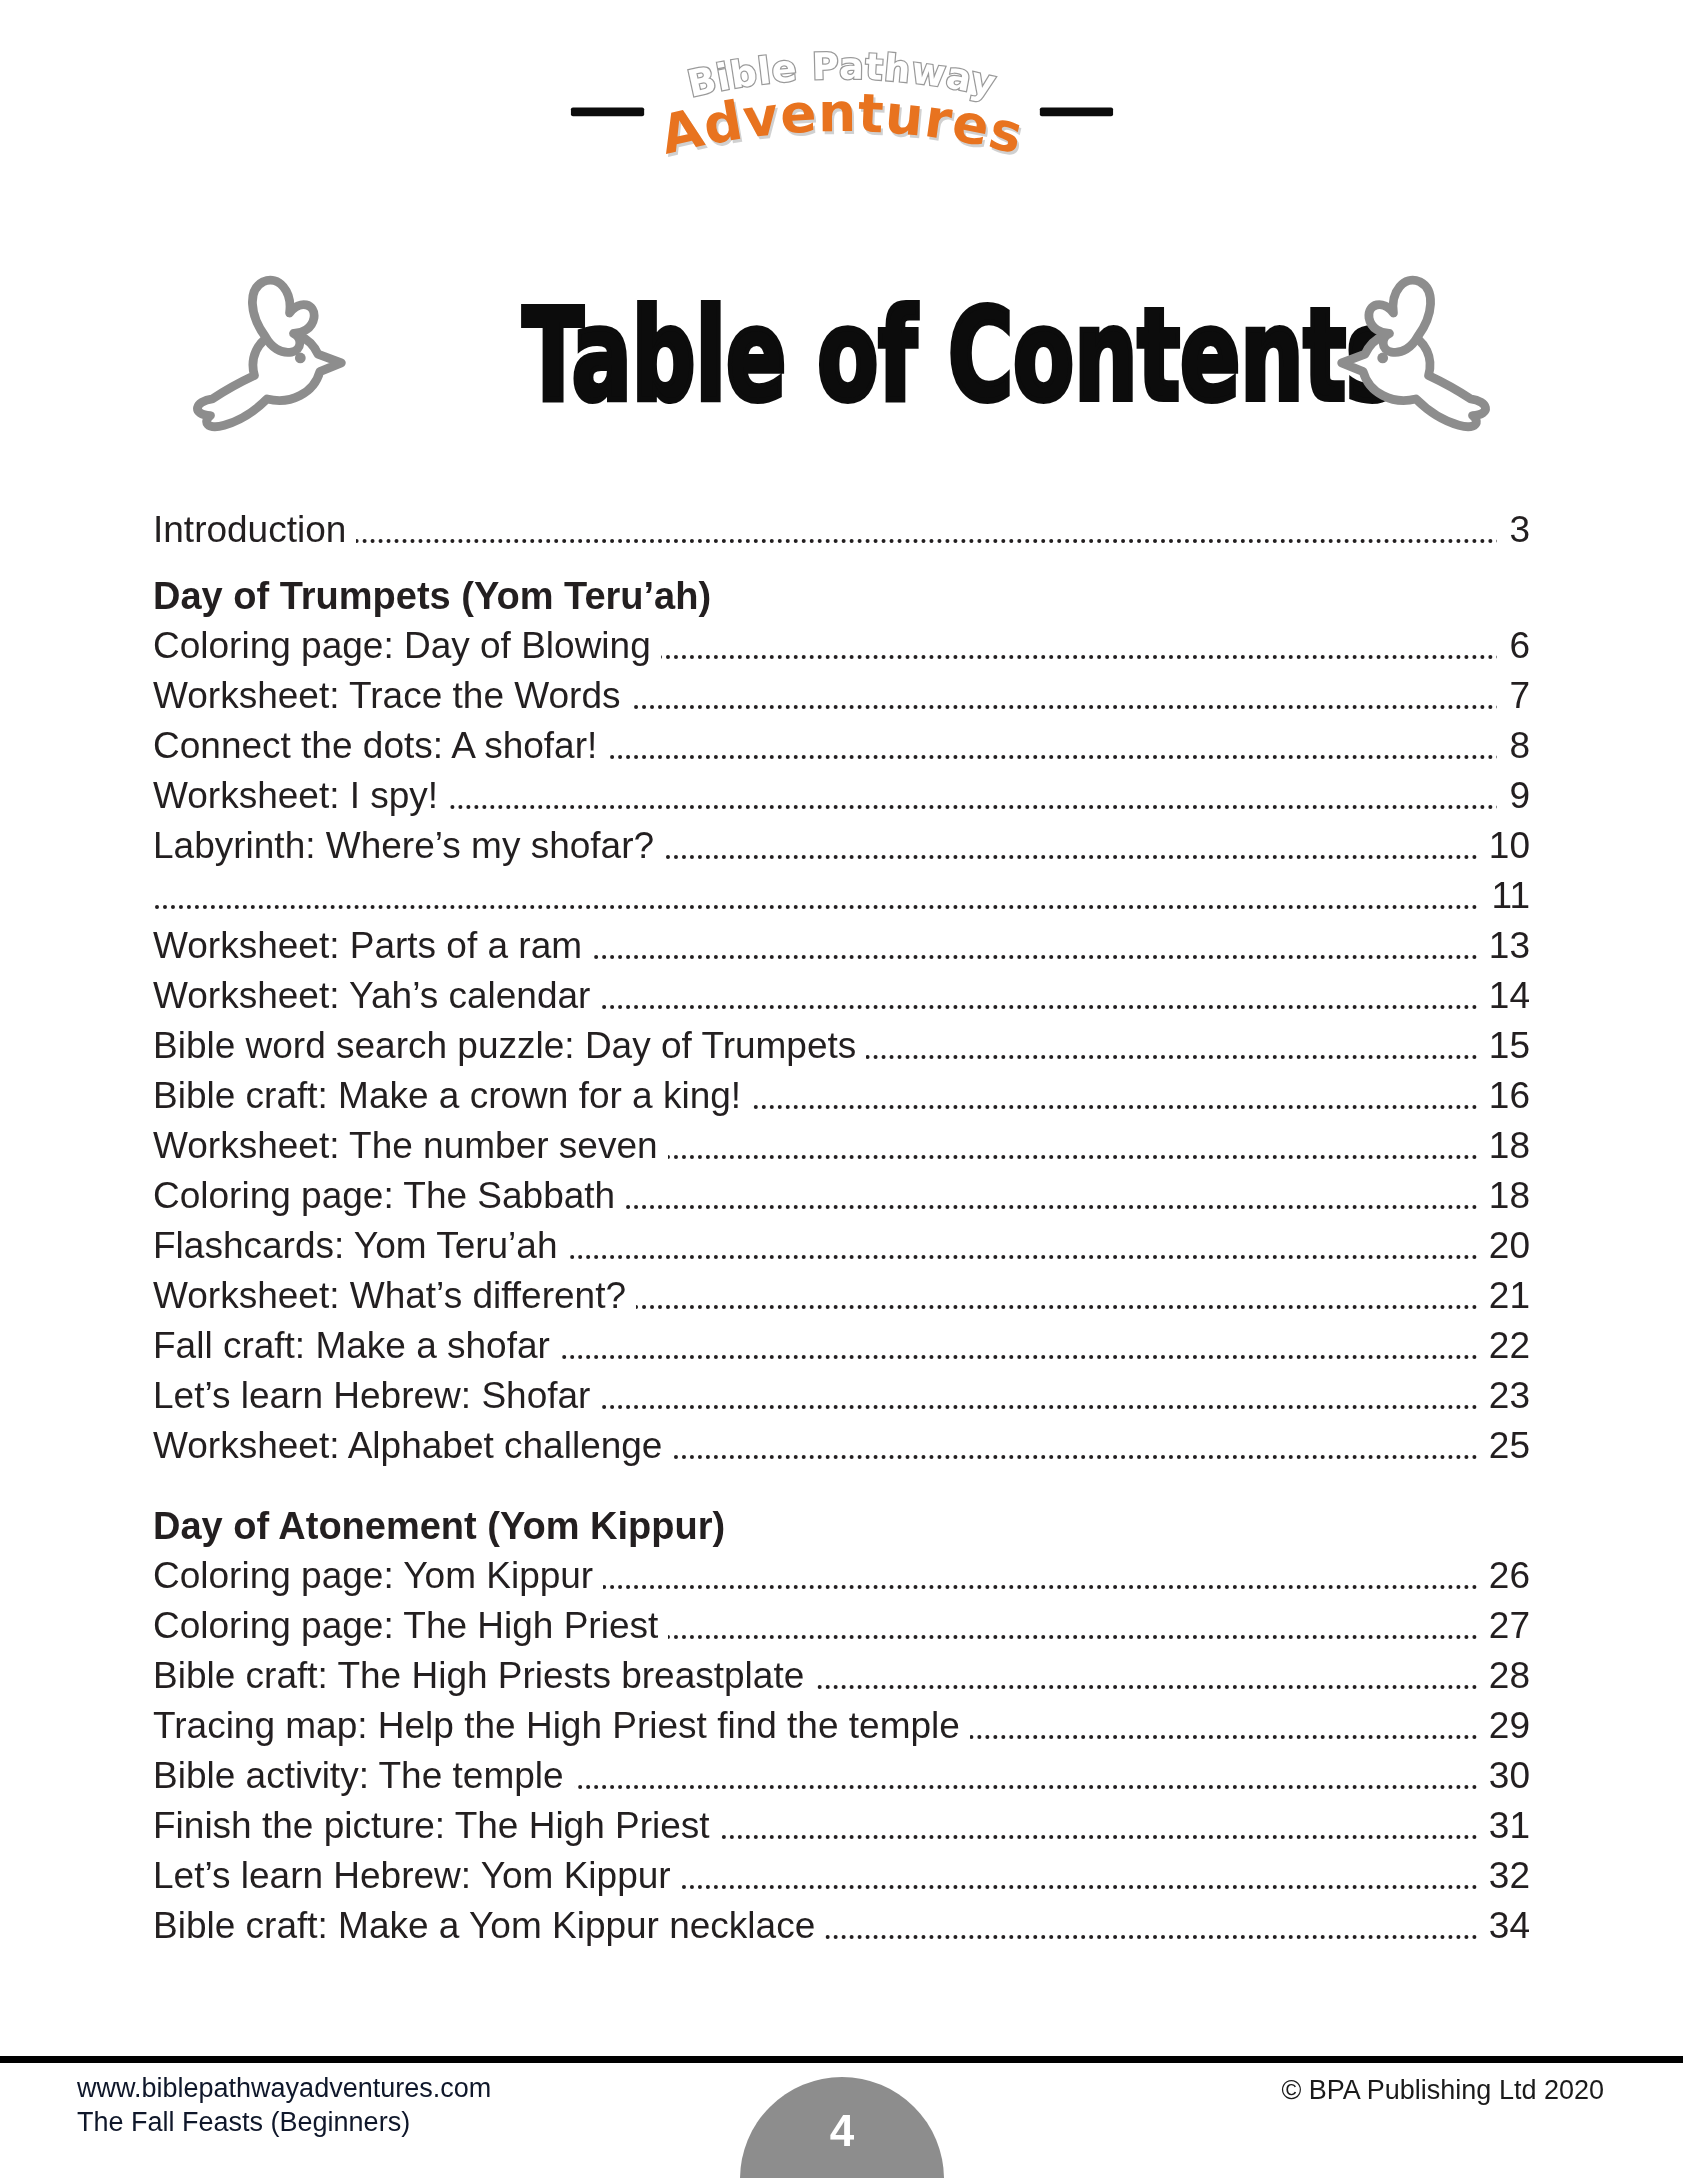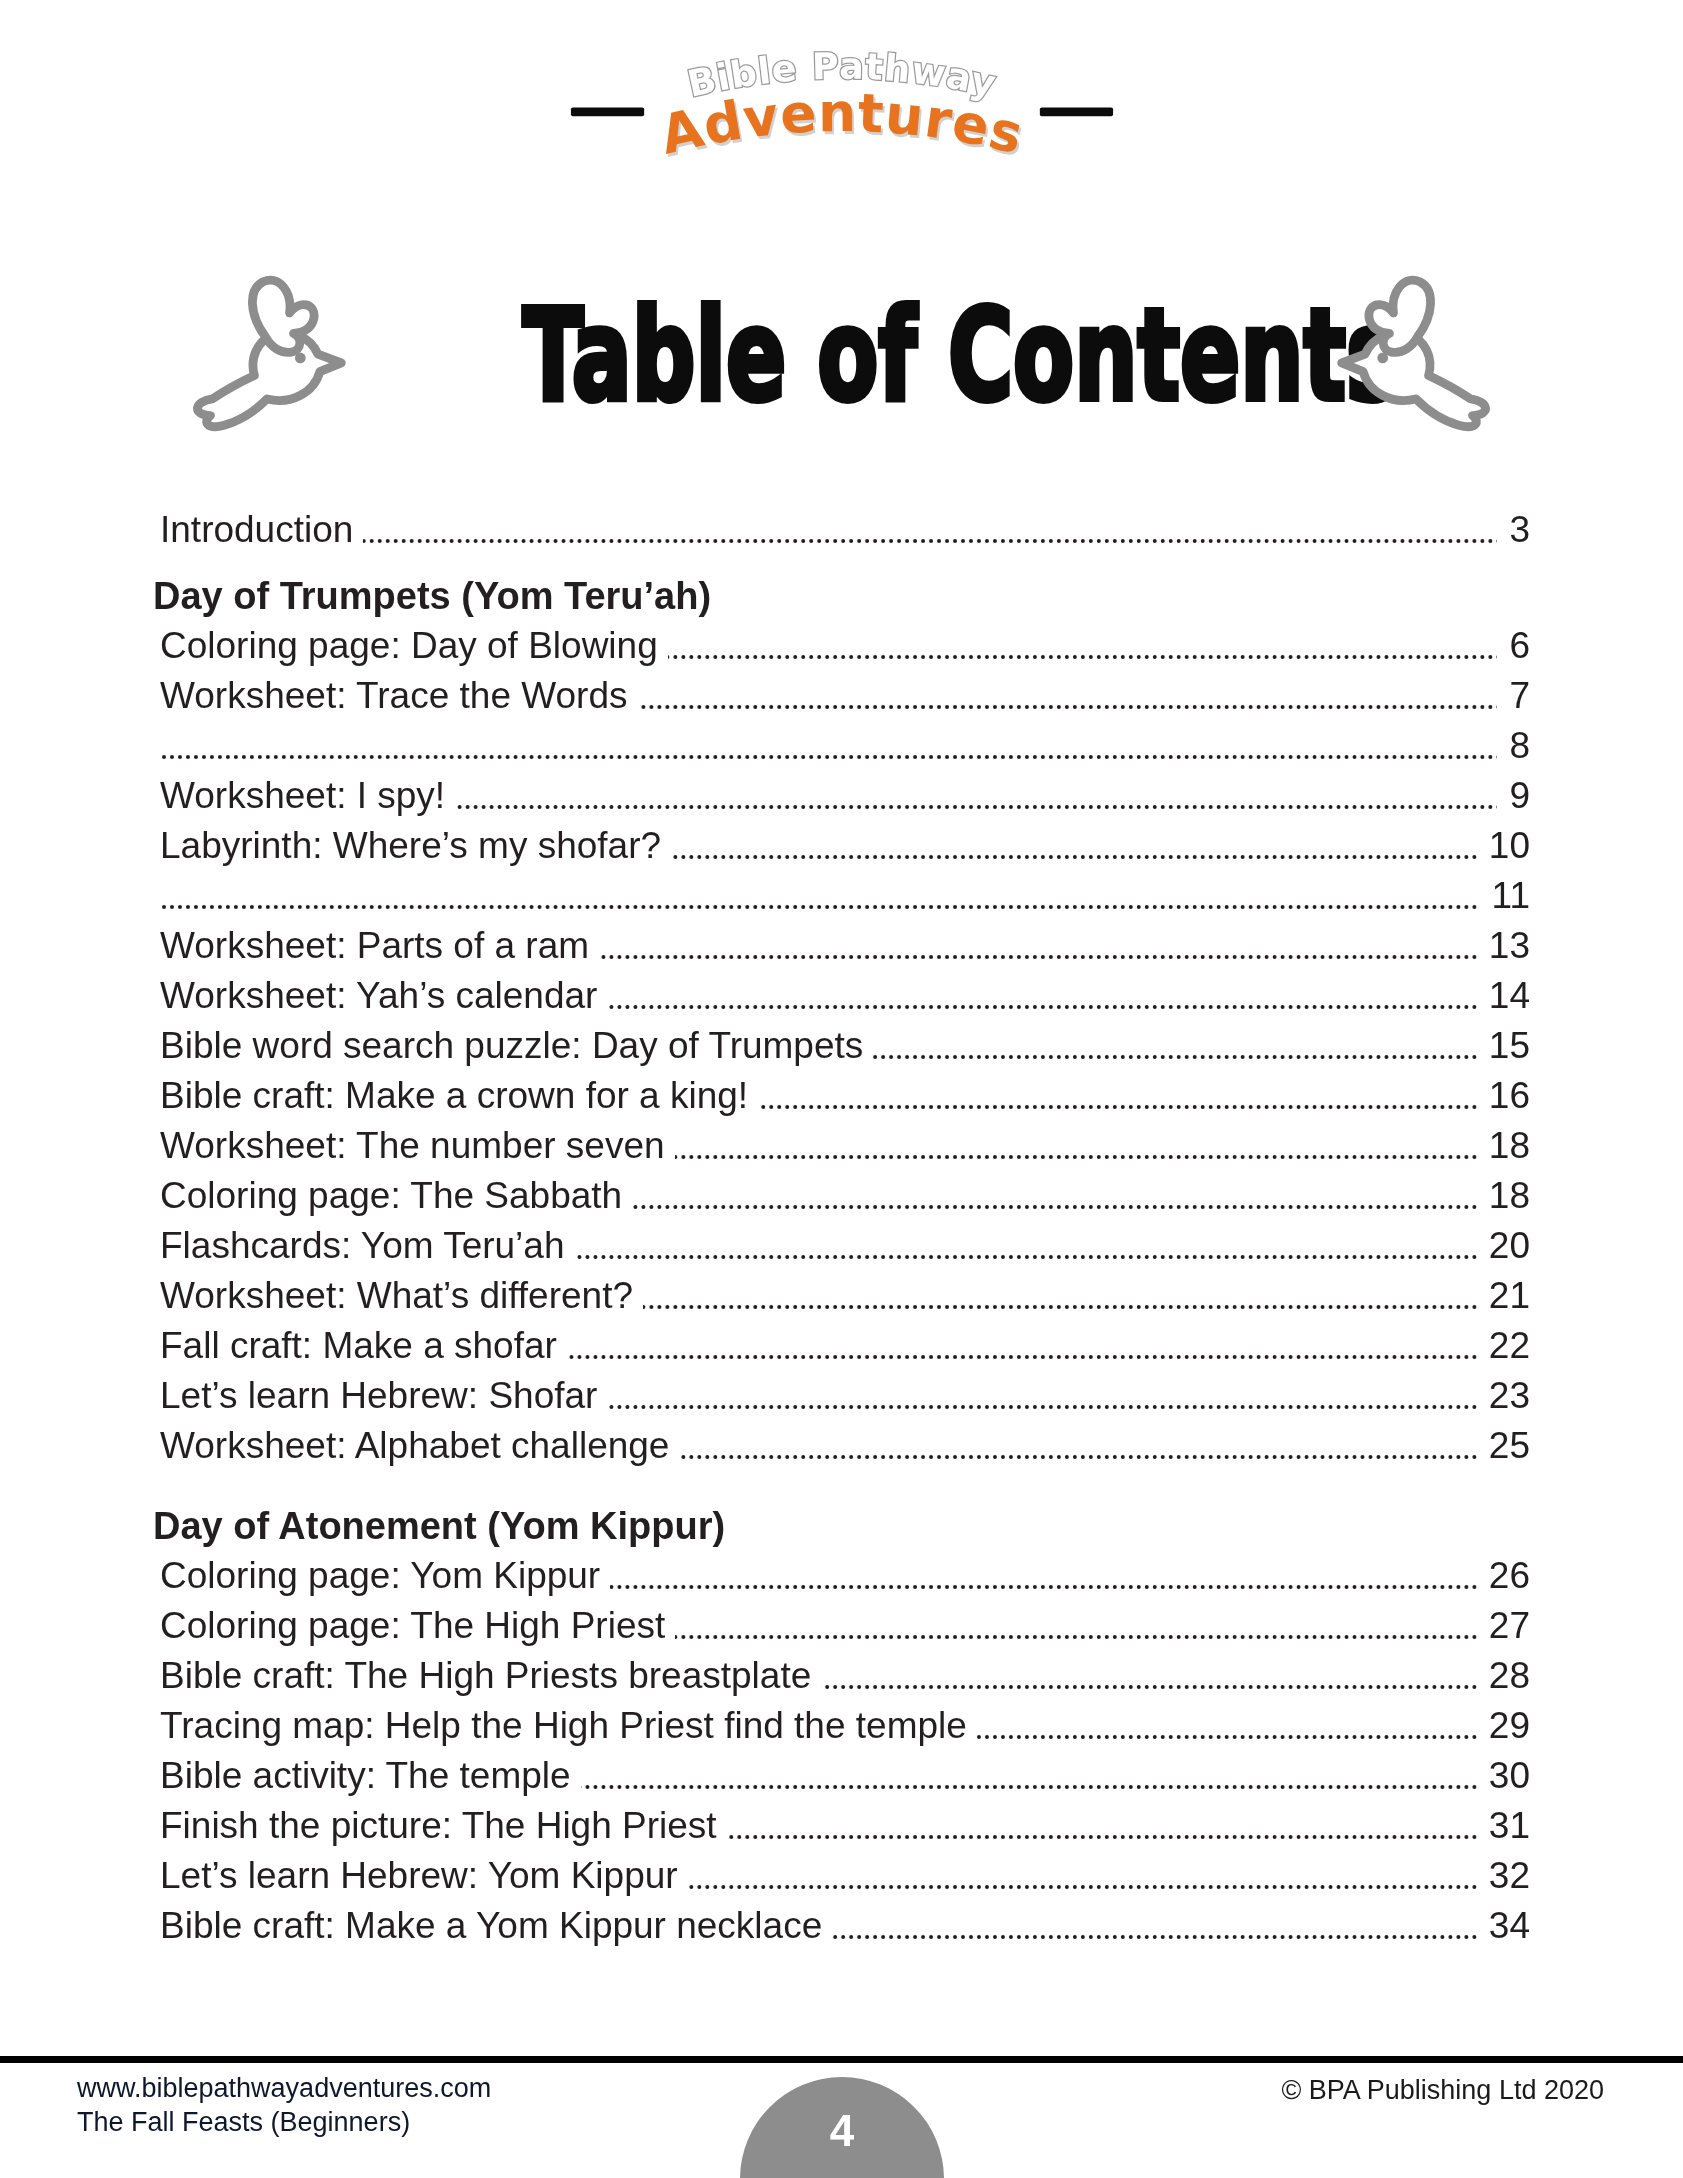--- a/index.html
+++ b/index.html
@@ -22,21 +22,21 @@
     font-family:"DejaVu Sans", sans-serif; font-weight:bold;
     font-size:127px; line-height:149px; color:#0c0c0c;
     -webkit-text-stroke:6px #0c0c0c;
   }
   .page-title .squeeze { display:block; transform:scaleX(0.70); transform-origin:center; }
   .dove { flex:0 0 auto; }
   .dove.flip { transform:scaleX(-1); }
 
   
   .toc { position:absolute; left:153px; right:153px; top:505px; }
-  .toc-row { position:relative; height:50px;margin-left:7px; }
+  .toc-row { position:relative; height:50px; }
   .toc-row .leader {
     position:absolute; left:2px; right:4px; bottom:12px; height:0;
     border-bottom:4px dotted #231f20;
   }
   .toc-row .lbl {
     position:absolute; left:0; bottom:0; background:#fff;
     font-size:37px; line-height:50px; padding-right:10px; white-space:nowrap;
   }
   .toc-row .pg {
     position:absolute; right:0; bottom:0; background:#fff;
@@ -122,20 +122,21 @@
         <span class="lbl">Coloring page: Day of Blowing</span>
         <span class="pg">6</span>
       </div>
       <div class="toc-row">
         <div class="leader"></div>
         <span class="lbl">Worksheet: Trace the Words</span>
         <span class="pg">7</span>
       </div>
       <div class="toc-row">
         <div class="leader"></div>
+        <span class="lbl">Connect the dots: A shofar!</span>
         <span class="pg">8</span>
       </div>
       <div class="toc-row">
         <div class="leader"></div>
         <span class="lbl">Worksheet: I spy!</span>
         <span class="pg">9</span>
       </div>
       <div class="toc-row">
         <div class="leader"></div>
         <span class="lbl">Labyrinth: Where’s my shofar?</span>

